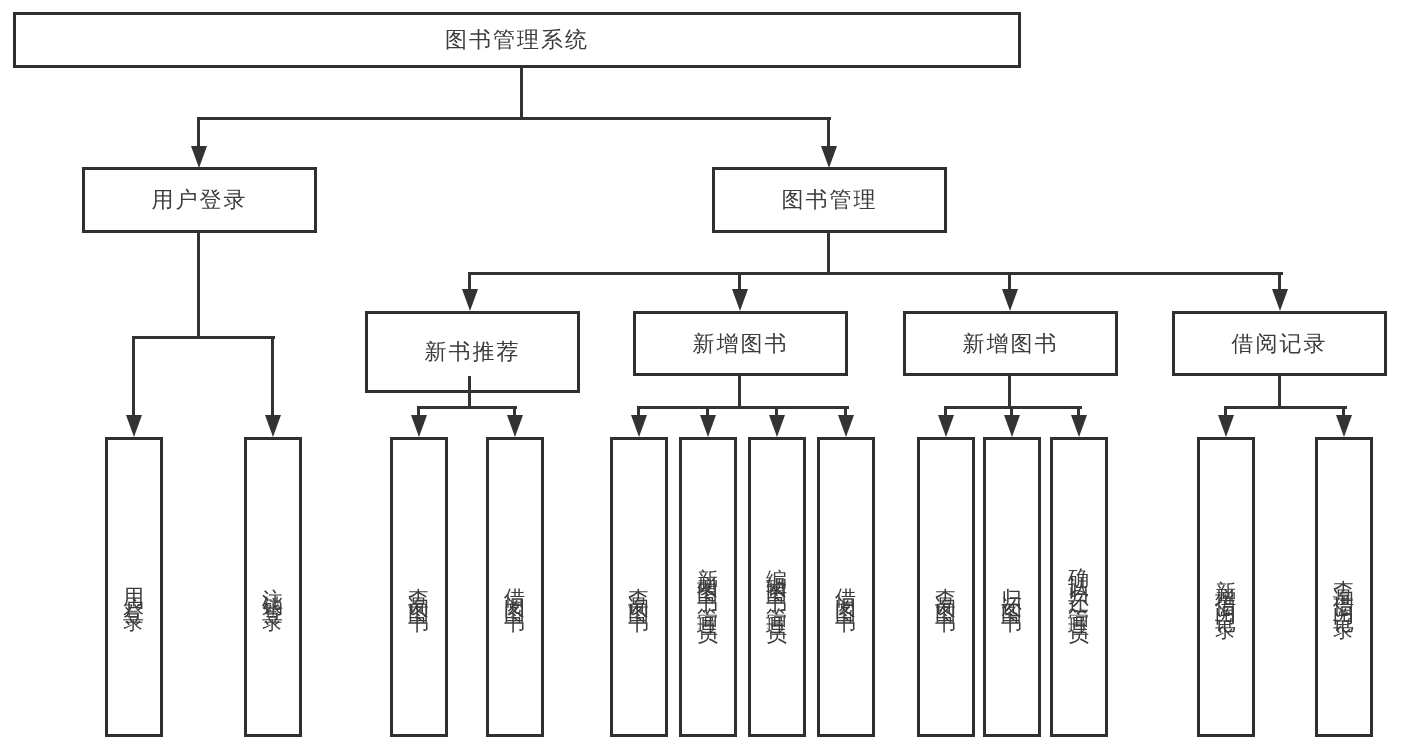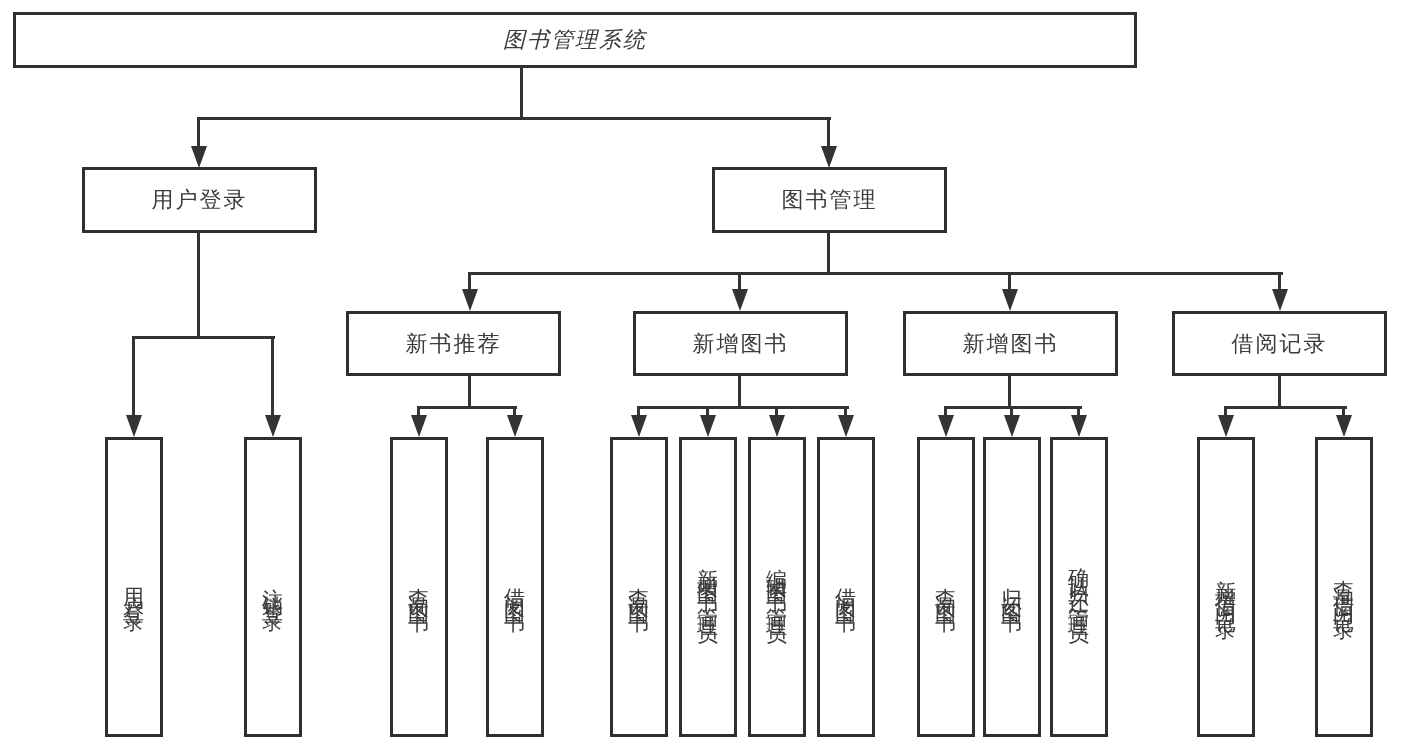--- a/index.html
+++ b/index.html
@@ -35,33 +35,33 @@
     position:absolute; right:12px; bottom:6px;
     font-size:19px; color:var(--watermark); letter-spacing:1px;
     z-index:5; white-space:nowrap;
   }
 </style>
 </head>
 <body>
 
 <div class="stage">
 
-  <div class="box hbox" style="left:13px;top:12px;width:1124px;height:56px;font-style:italic;">
+  <div class="box hbox" style="left:13px;top:12px;width:1008px;height:56px;">
     <span>图书管理系统</span>
   </div>
 
   <div class="box hbox" style="left:82px;top:167px;width:235px;height:66px;">
     <span>用户登录</span>
   </div>
 
   <div class="box hbox" style="left:712px;top:167px;width:235px;height:66px;">
     <span>图书管理</span>
   </div>
 
-  <div class="box hbox" style="left:346px;top:311px;width:215px;height:65px;">
+  <div class="box hbox" style="left:365px;top:311px;width:215px;height:82px;">
     <span>新书推荐</span>
   </div>
 
   <div class="box hbox" style="left:633px;top:311px;width:215px;height:65px;">
     <span>新增图书</span>
   </div>
 
   <div class="box hbox" style="left:903px;top:311px;width:215px;height:65px;">
     <span>新增图书</span>
   </div>

